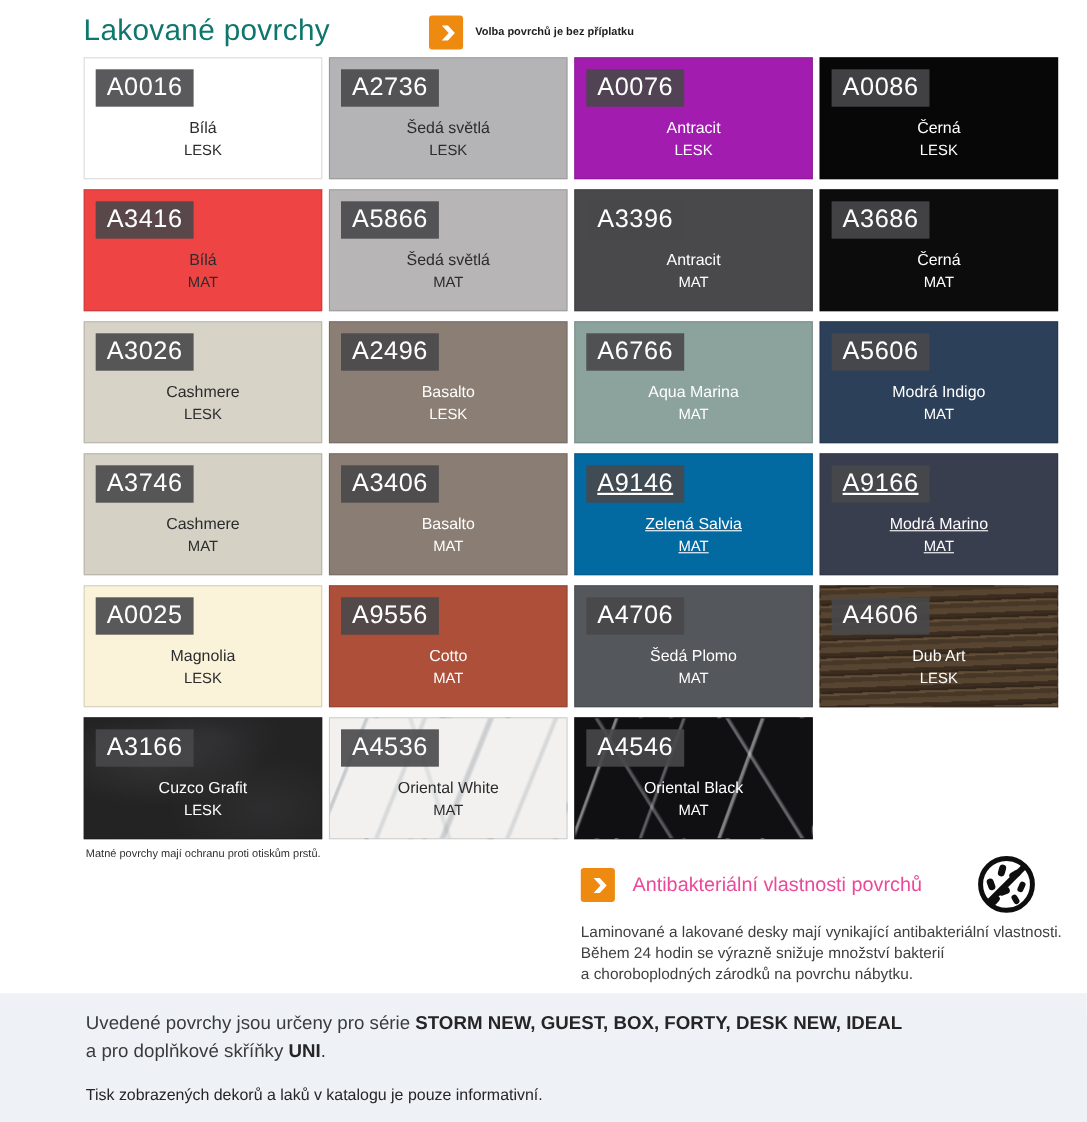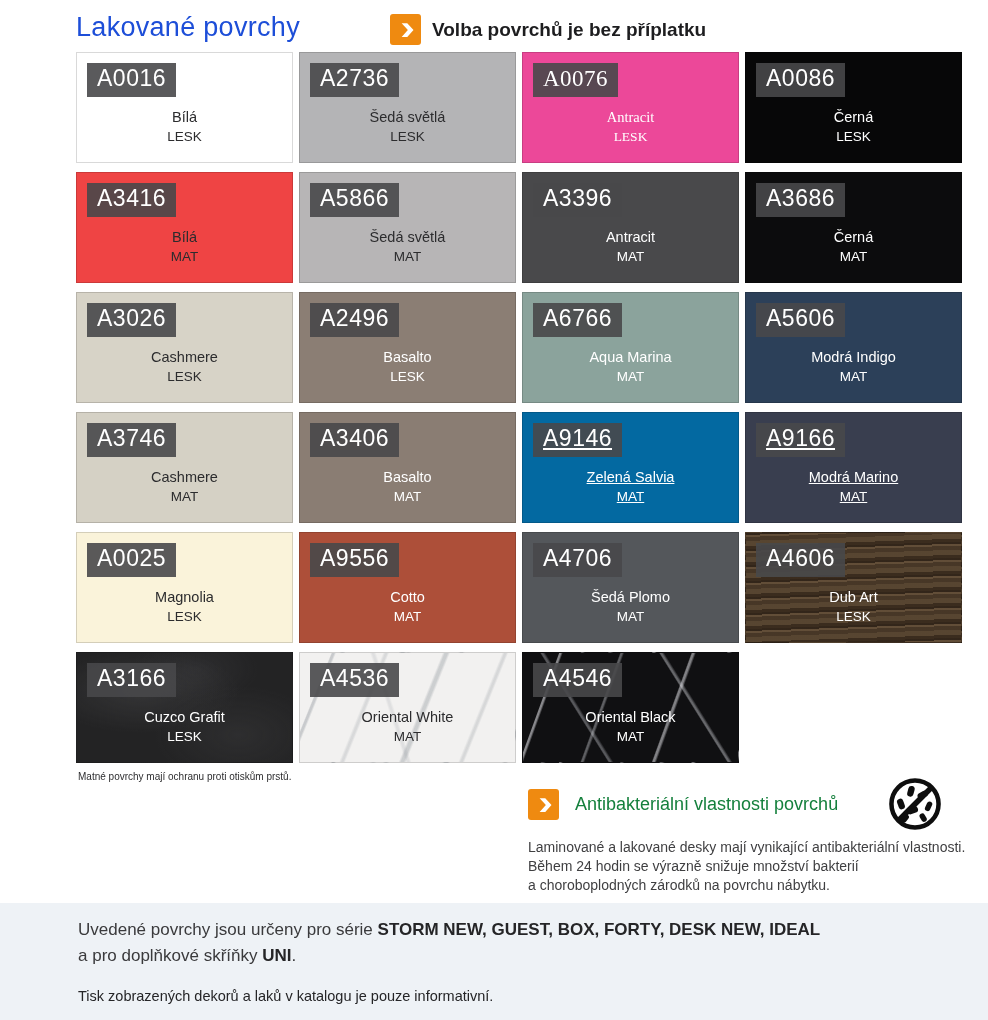--- a/index.html
+++ b/index.html
@@ -7,33 +7,33 @@
   body {
     position:relative;
     background:#ffffff;
     font-family:"Liberation Sans","DejaVu Sans",sans-serif;
     color:#2c2c2e;
     overflow:hidden;
   }
   
   .page-title {
     position:absolute; left:76px; top:12px;
-    font-size:27px; font-weight:normal; color:#1d4ed8; letter-spacing:.3px;
+    font-size:27px; font-weight:normal; color:#0f766e; letter-spacing:.3px;
   }
   .banner {
     position:absolute; left:390px; top:14px;
     display:flex; align-items:center; gap:11px;
   }
   .chev-box {
     width:31px; height:31px; border-radius:3px;
     background:var(--orange,#ef8a10);
     display:flex; align-items:center; justify-content:center;
     flex:0 0 auto;
   }
-  .banner-label { font-size:19px; font-weight:bold; color:#1d1d1f; }
+  .banner-label { font-size:10px; font-weight:bold; color:#1d1d1f; }
   
   .grid {
     position:absolute; left:76px; top:52px;
     display:grid;
     grid-template-columns:repeat(4,217px);
     grid-auto-rows:111px;
     column-gap:6px; row-gap:9px;
   }
   .cell {
     position:relative;
@@ -84,21 +84,21 @@
         rgba(240,240,245,.50) 66.5% 67.1%, transparent 68%),
       linear-gradient(58deg, transparent 0 30%, rgba(220,222,228,.35) 30.5% 31%,
         transparent 32% 72%, rgba(230,232,238,.40) 72.5% 73%, transparent 74%);
   }
   
   .matte-note {
     position:absolute; left:78px; top:771px;
     font-size:10px; color:#2e2e30;
   }
   .anti-head { position:absolute; left:528px; top:789px; display:flex; align-items:center; gap:16px; }
-  .anti-title { font-size:18px; color:#15803d; }
+  .anti-title { font-size:18px; color:#ec4899; }
   .bacteria { position:absolute; left:886px; top:775px; }
   .anti-text {
     position:absolute; left:528px; top:838px; width:450px;
     font-size:14px; line-height:19px; color:#3f3f41;
   }
   
   .footer {
     position:absolute; left:0; top:903px; width:988px; height:117px;
     background:var(--footer-bg,#eef2f6);
   }
@@ -136,21 +136,21 @@
   </div>
 
   <div class="cell dk" style="background-color: rgb(180, 180, 182);">
     <span class="badge">A2736</span>
     <span class="lbl">
       <span class="nm">Šedá světlá</span>
       <span class="fin">LESK</span>
     </span>
   </div>
 
-  <div class="cell lt" style="background-color: #ec4899; font-family: Liberation Serif, serif;">
+  <div class="cell lt" style="background-color: #a21caf;">
     <span class="badge">A0076</span>
     <span class="lbl">
       <span class="nm">Antracit</span>
       <span class="fin">LESK</span>
     </span>
   </div>
 
   <div class="cell lt" style="background-color: rgb(7, 7, 8);">
     <span class="badge">A0086</span>
     <span class="lbl">

